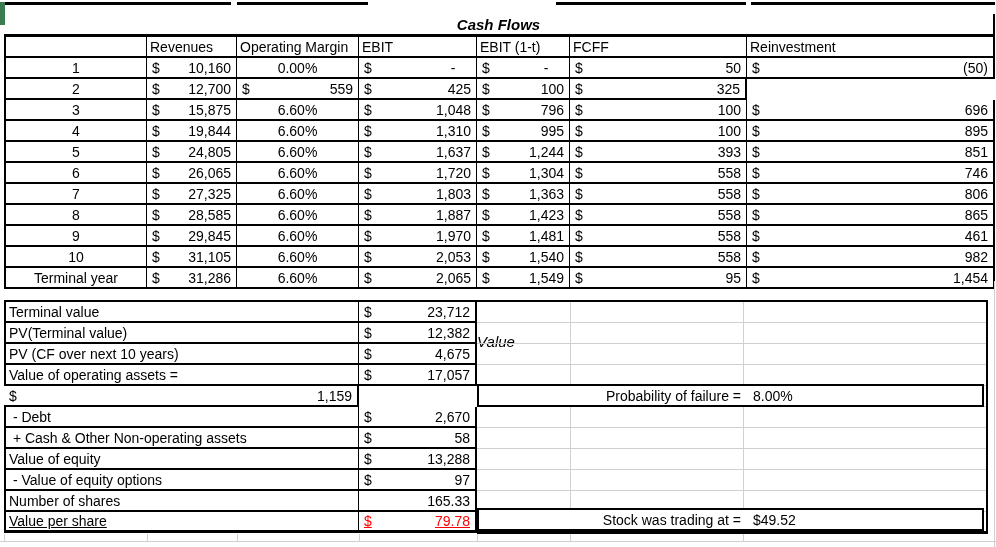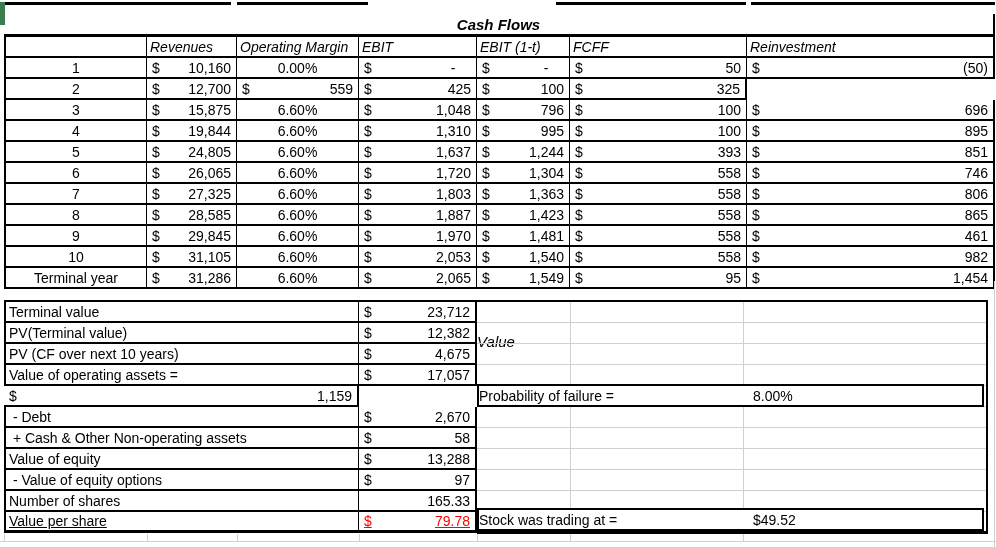--- a/index.html
+++ b/index.html
@@ -13,21 +13,21 @@
   
   .ctable{position:absolute;left:4px;top:5px;width:991px;margin-top:9px;}
   .ctitle{box-sizing:border-box;height:23px;border-bottom:3px solid #000;border-right:2px solid #000;
           display:flex;align-items:center;justify-content:center;
           font-weight:bold;font-style:italic;font-size:15px;}
   .crow{display:grid;grid-template-columns:143px 90px 122px 118px 93px 177px 248px;}
   .crow .cell{box-sizing:border-box;height:21px;border-right:1px solid #000;border-bottom:2px solid #000;
           display:flex;align-items:center;white-space:pre;overflow:hidden;}
   .crow .cell:first-child{border-left:2px solid #000;}
   .crow .cell:last-child{border-right:2px solid #000;}
-  .crow.hdr .cell{font-style:italic;padding:0 3px;text-align:right;}
+  .crow.hdr .cell{padding:0 3px;text-align:right;}
   .cell.center{justify-content:center;}
   .cell.money{justify-content:space-between;padding:0 5px;}
   .cell.money .num{text-align:right;}
 
   
   .vtitle{position:absolute;left:4px;top:281px;width:984px;height:32px;
           display:flex;align-items:center;justify-content:center;
           font-weight:normal;font-style:italic;font-size:15px;margin-top:44px;}
   .vtable{position:absolute;left:4px;top:300px;width:543px;border-top:2px solid #000;}
   .vrow{display:grid;grid-template-columns:355px 118px;}
@@ -42,21 +42,21 @@
          border-top:2px solid #000;border-right:2px solid #000;border-bottom:3px solid #000;
          background-image:
            linear-gradient(#d0d0d0,#d0d0d0),
            linear-gradient(#d0d0d0,#d0d0d0),
            repeating-linear-gradient(to bottom,transparent 0 20px,#d0d0d0 20px 21px);
          background-size:1px 100%,1px 100%,100% 100%;
          background-position:93px 0,266px 0,0 0;
          background-repeat:no-repeat,no-repeat,repeat;}
   .notebox{position:absolute;left:0;width:507px;height:23px;box-sizing:border-box;
          border:2px solid #000;background:#fff;display:flex;align-items:center;}
-  .notebox .nlabel{width:262px;text-align:left;padding-right:4px;white-space:pre;}
+  .notebox .nlabel{width:262px;text-align:right;padding-right:4px;white-space:pre;}
   .notebox .nvalue{padding-left:8px;white-space:pre;}
   .box-prob{top:82px;}
   .box-stock{bottom:0px;}
 </style>
 </head>
 <body>
 
 <div class="canvas">
 
   <div class="seg" style="left:0;width:231px;"></div>

